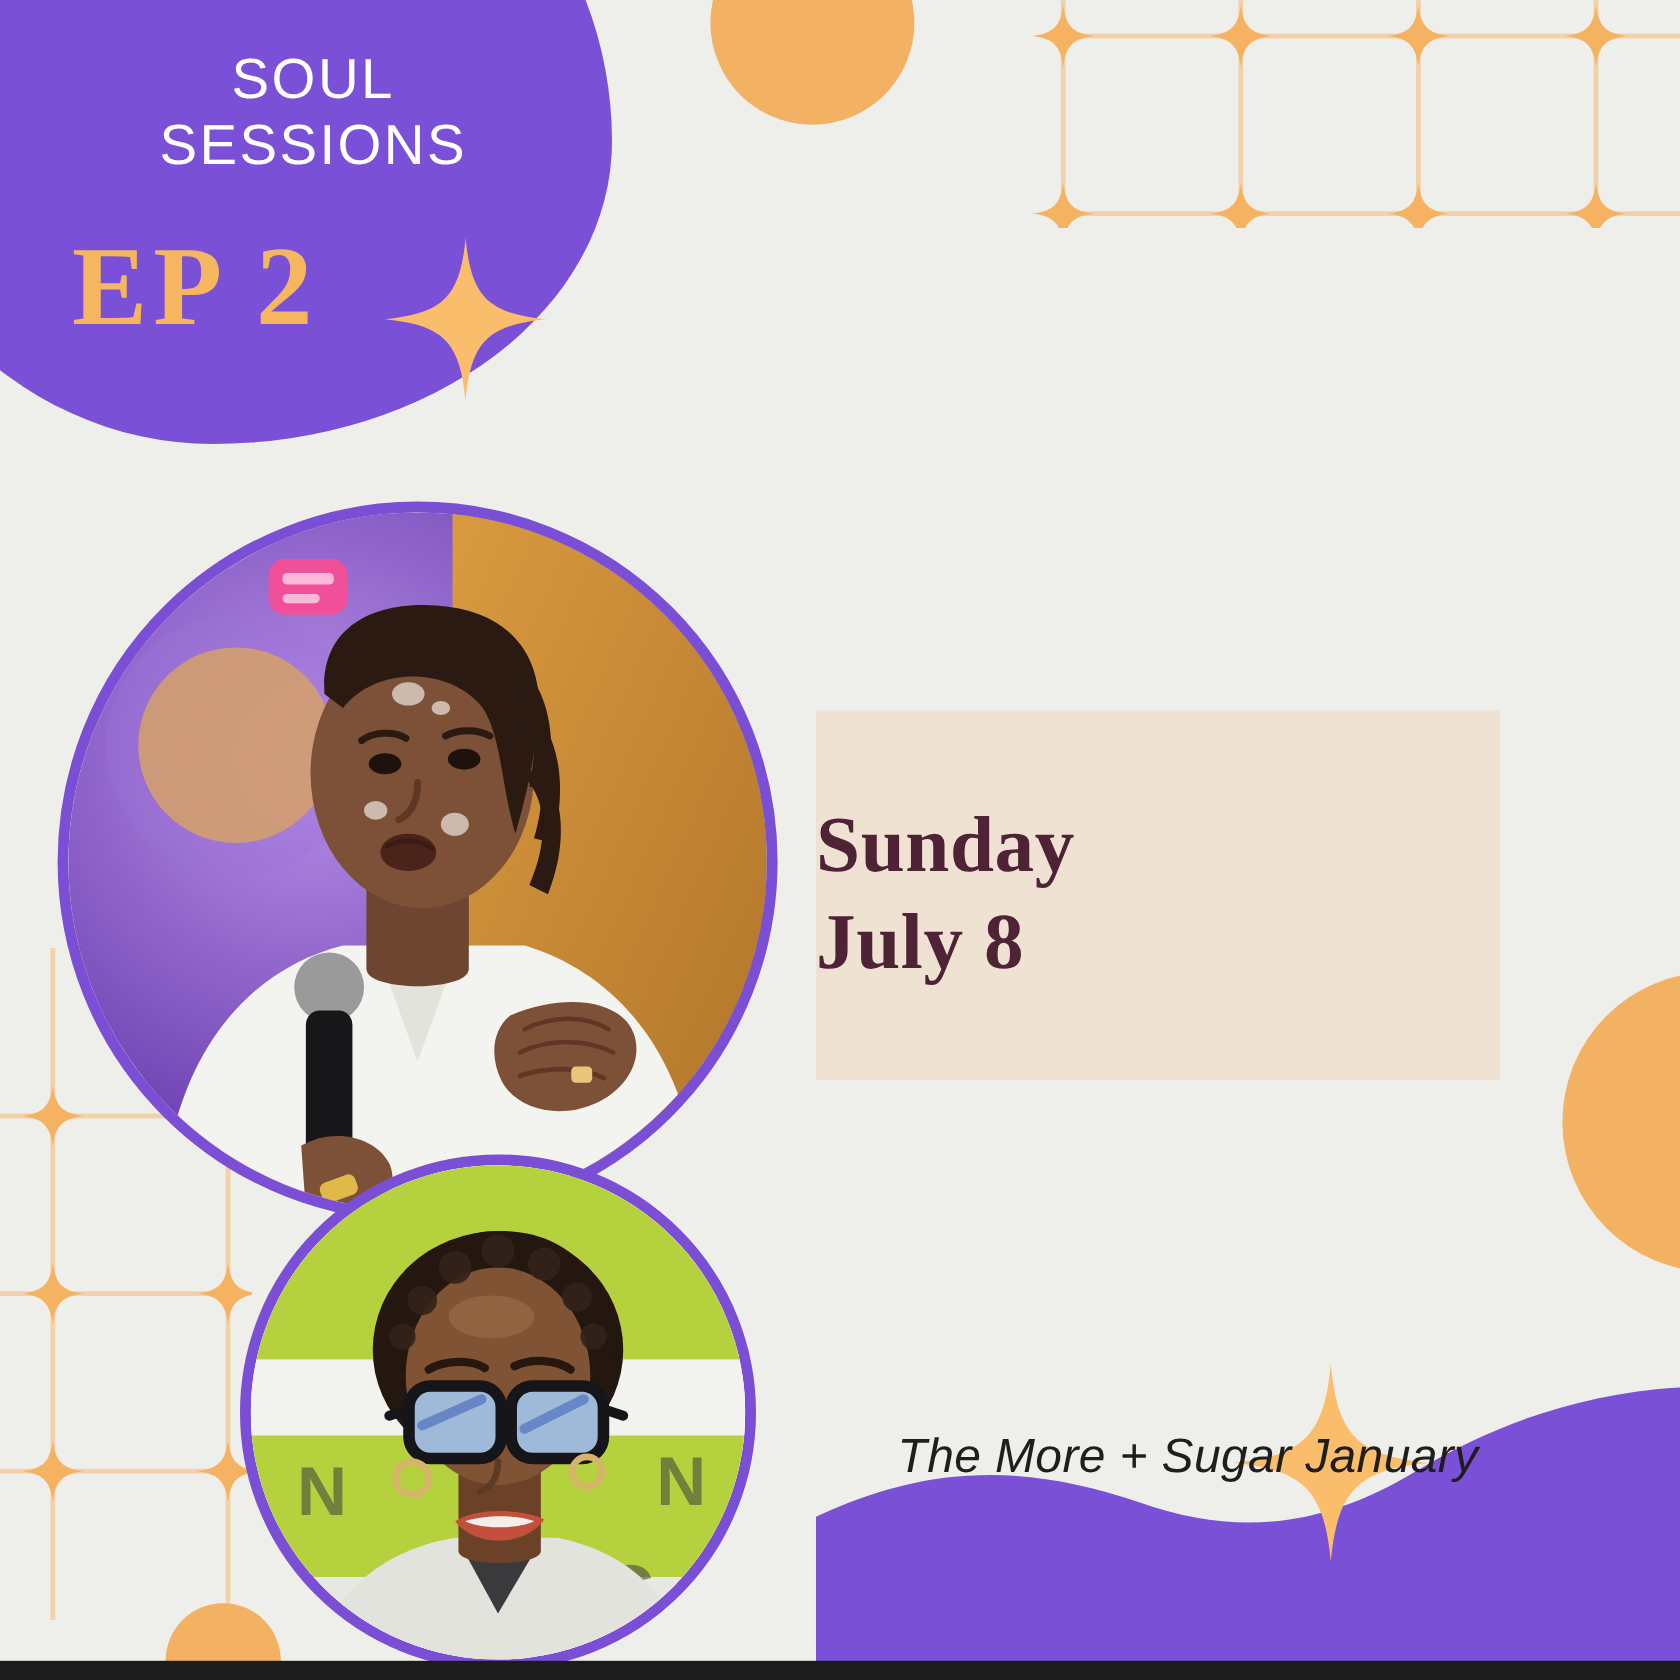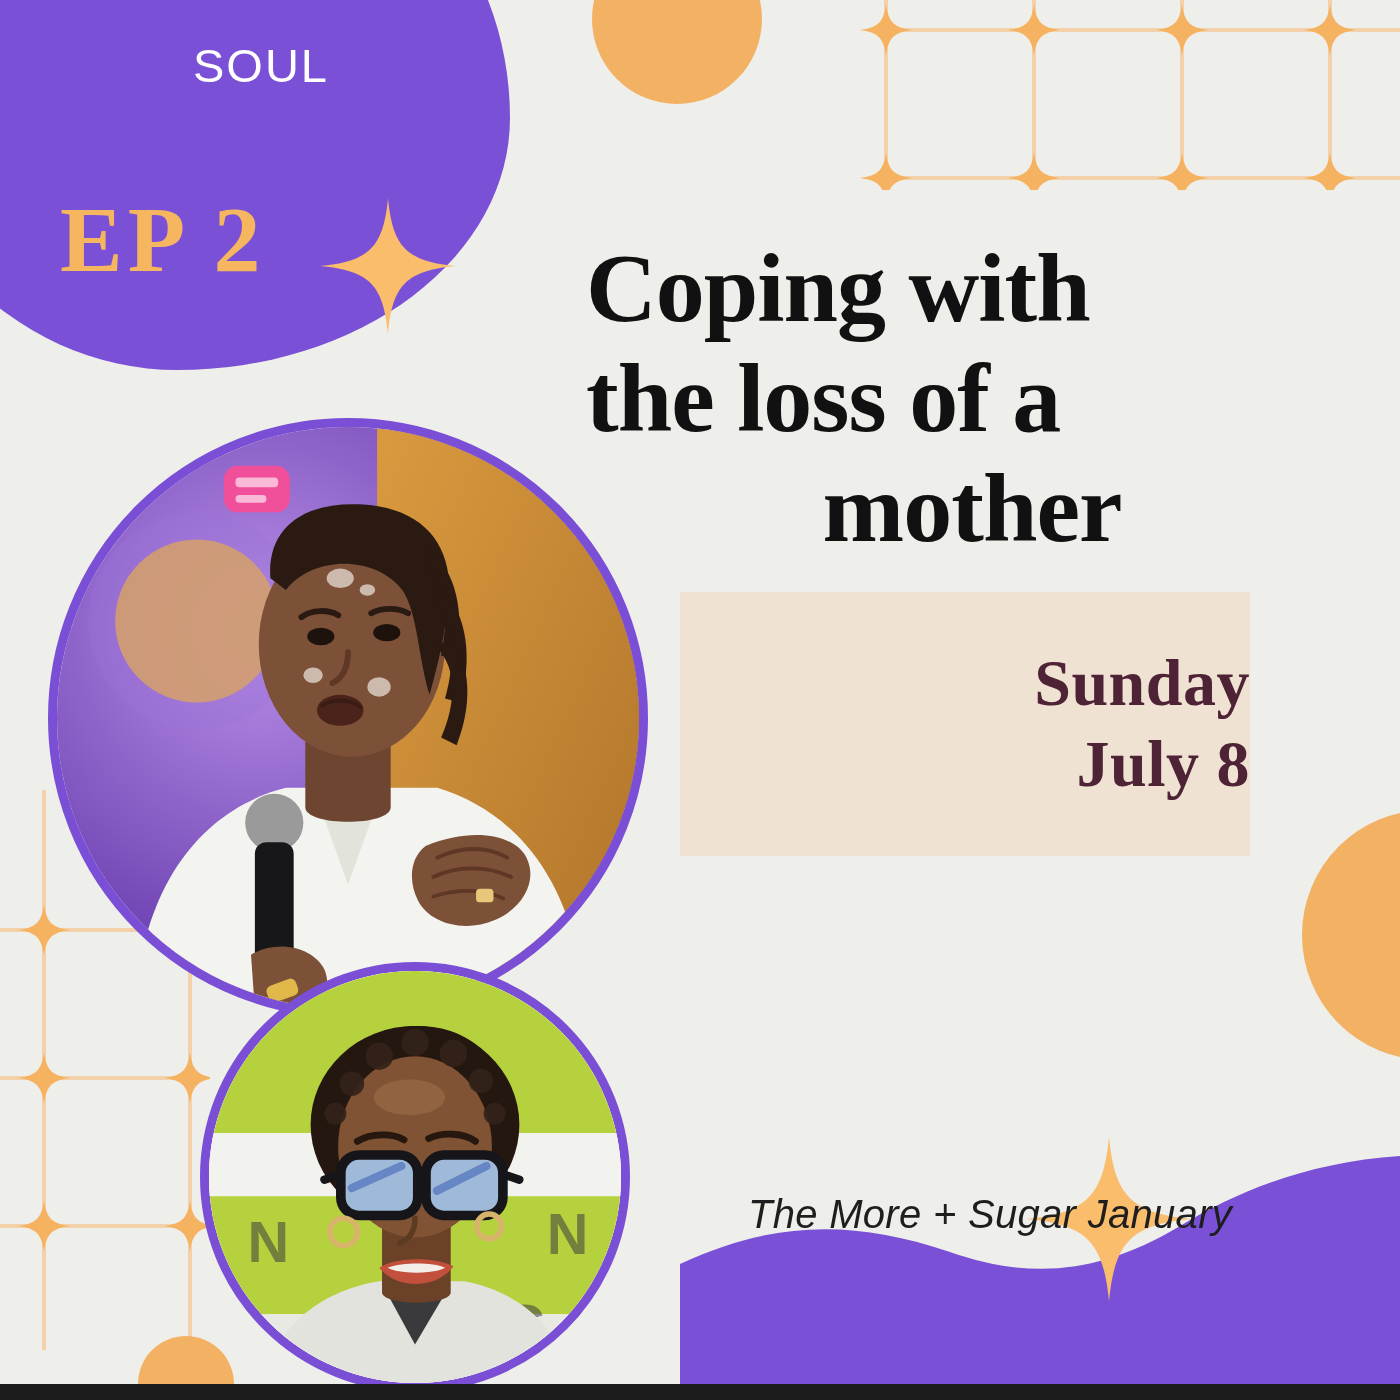--- a/index.html
+++ b/index.html
@@ -141,25 +141,25 @@
     text-align: left;
   }
   .title .ln { display: block; }
   .title .ln3 { text-align: center; }
 
   .date-box {
     position: absolute;
     left: 680px;
     top: 592px;
     width: 570px;
-    height: 264px;
+    height: 308px;
     background: #f0e2d2;
     display: flex;
     flex-direction: column;
-    align-items: flex-end;
+    align-items: flex-start;
     justify-content: center;
   }
   .date-box span {
     display: block;
     color: #4e2336;
     font-family: "Liberation Serif", serif;
     font-weight: bold;
     font-size: 66px;
     line-height: 1.22;
     text-align: center;
@@ -281,20 +281,21 @@
   </svg>
 
   <div class="deco blob-purple-2"></div>
 
   <svg class="deco star-ep sparkle" viewBox="-60 -60 120 120">
     <path d="M0,-58 C4,-16 16,-4 58,0 C16,4 4,16 0,58 C-4,16 -16,4 -58,0 C-16,-4 -4,-16 0,-58 Z" fill="#f9bd6c"></path>
   </svg>
 
   <div class="show-name">
     <div>SOUL</div>
+    <div>SESSIONS</div>
   </div>
 
   <div class="ep-label">EP 2</div>
 
   <div class="photo photo-top">
     <svg viewBox="0 0 300 300" preserveAspectRatio="xMidYMid slice">
       <defs>
         <radialGradient id="glow1" cx="35%" cy="35%" r="60%">
           <stop offset="0%" stop-color="#b98fe8"></stop>
           <stop offset="100%" stop-color="#6a3fb0"></stop>
@@ -408,25 +409,20 @@
       <path d="M150,180 C150,192 144,196 139,198" stroke="#5d3a22" stroke-width="4" fill="none" stroke-linecap="round"></path>
 
       <path d="M124,216 C136,208 164,208 178,215 C166,232 136,232 124,216 Z" fill="#c2503c"></path>
       <path d="M130,216 C142,212 162,212 172,216 C162,221 140,221 130,216 Z" fill="#f3efe8"></path>
 
       <circle cx="98" cy="190" r="10" fill="none" stroke="#d8b36a" stroke-width="4"></circle>
       <circle cx="204" cy="186" r="9" fill="none" stroke="#d8b36a" stroke-width="4"></circle>
     </svg>
   </div>
 
-  <div class="title">
-    <span class="ln ln1">Coping with</span>
-    <span class="ln ln2">the loss of a</span>
-    <span class="ln ln3">mother</span>
-  </div>
 
   <div class="date-box">
     <span>Sunday</span>
     <span>July 8</span>
   </div>
 
 
   <div class="podcast-name">The More + Sugar January</div>
 
   <div class="deco bottom-band"></div>

